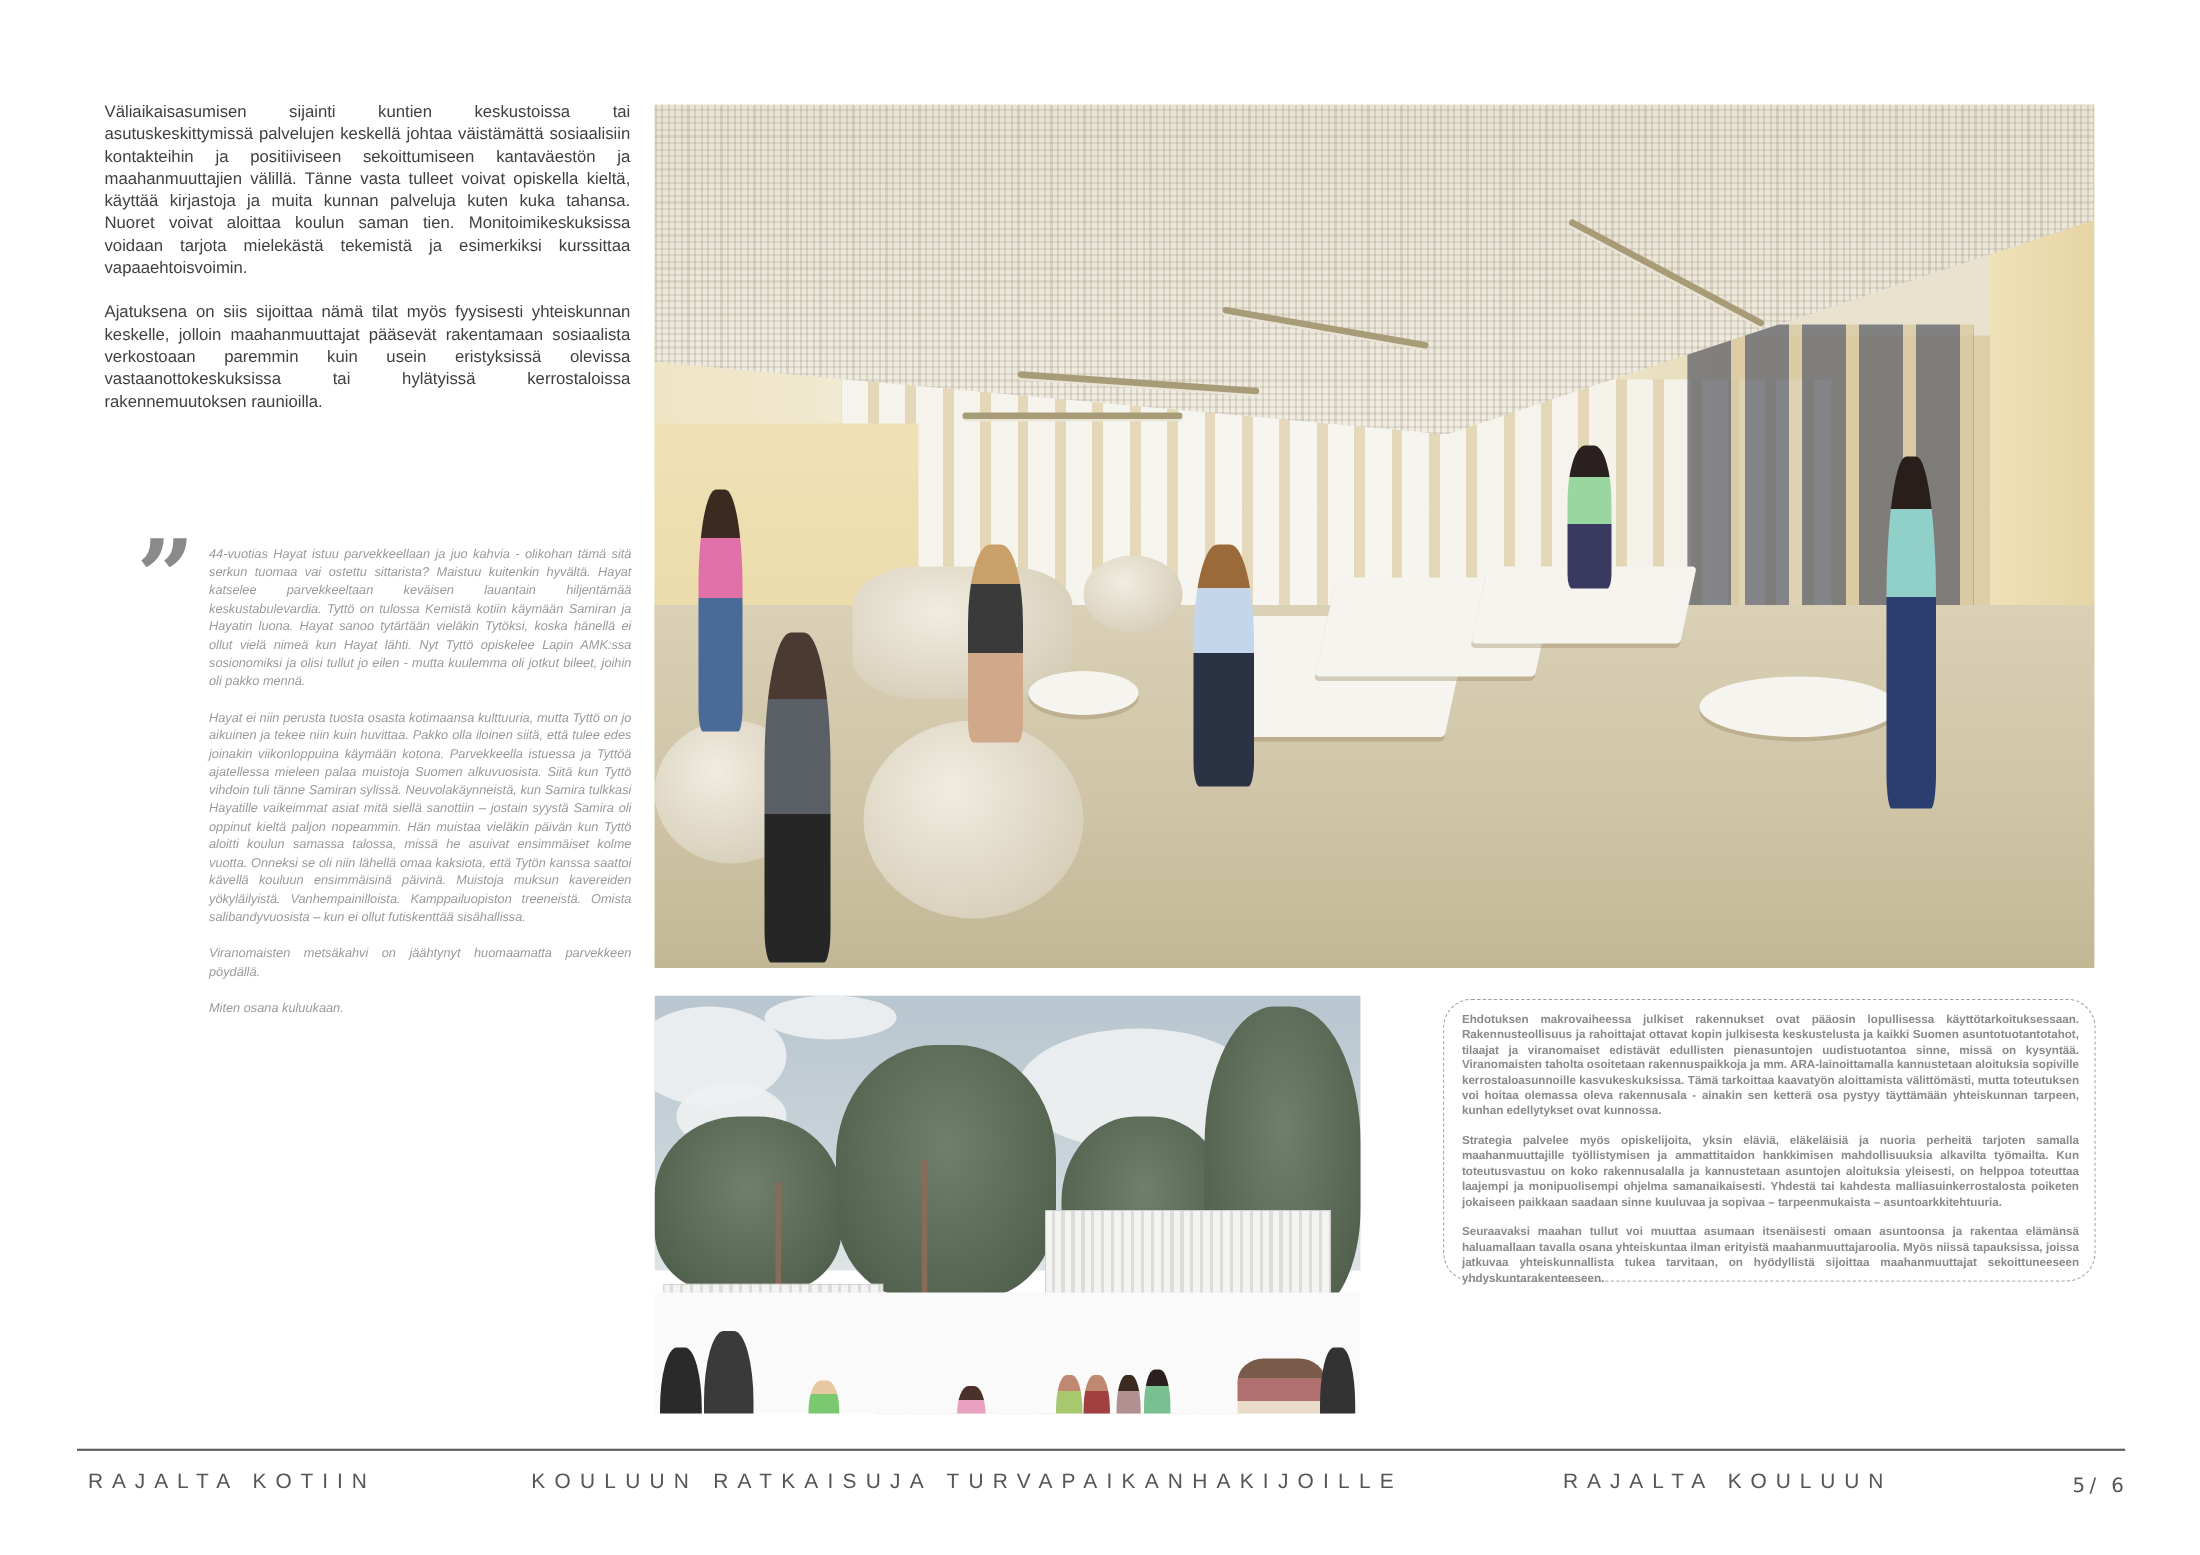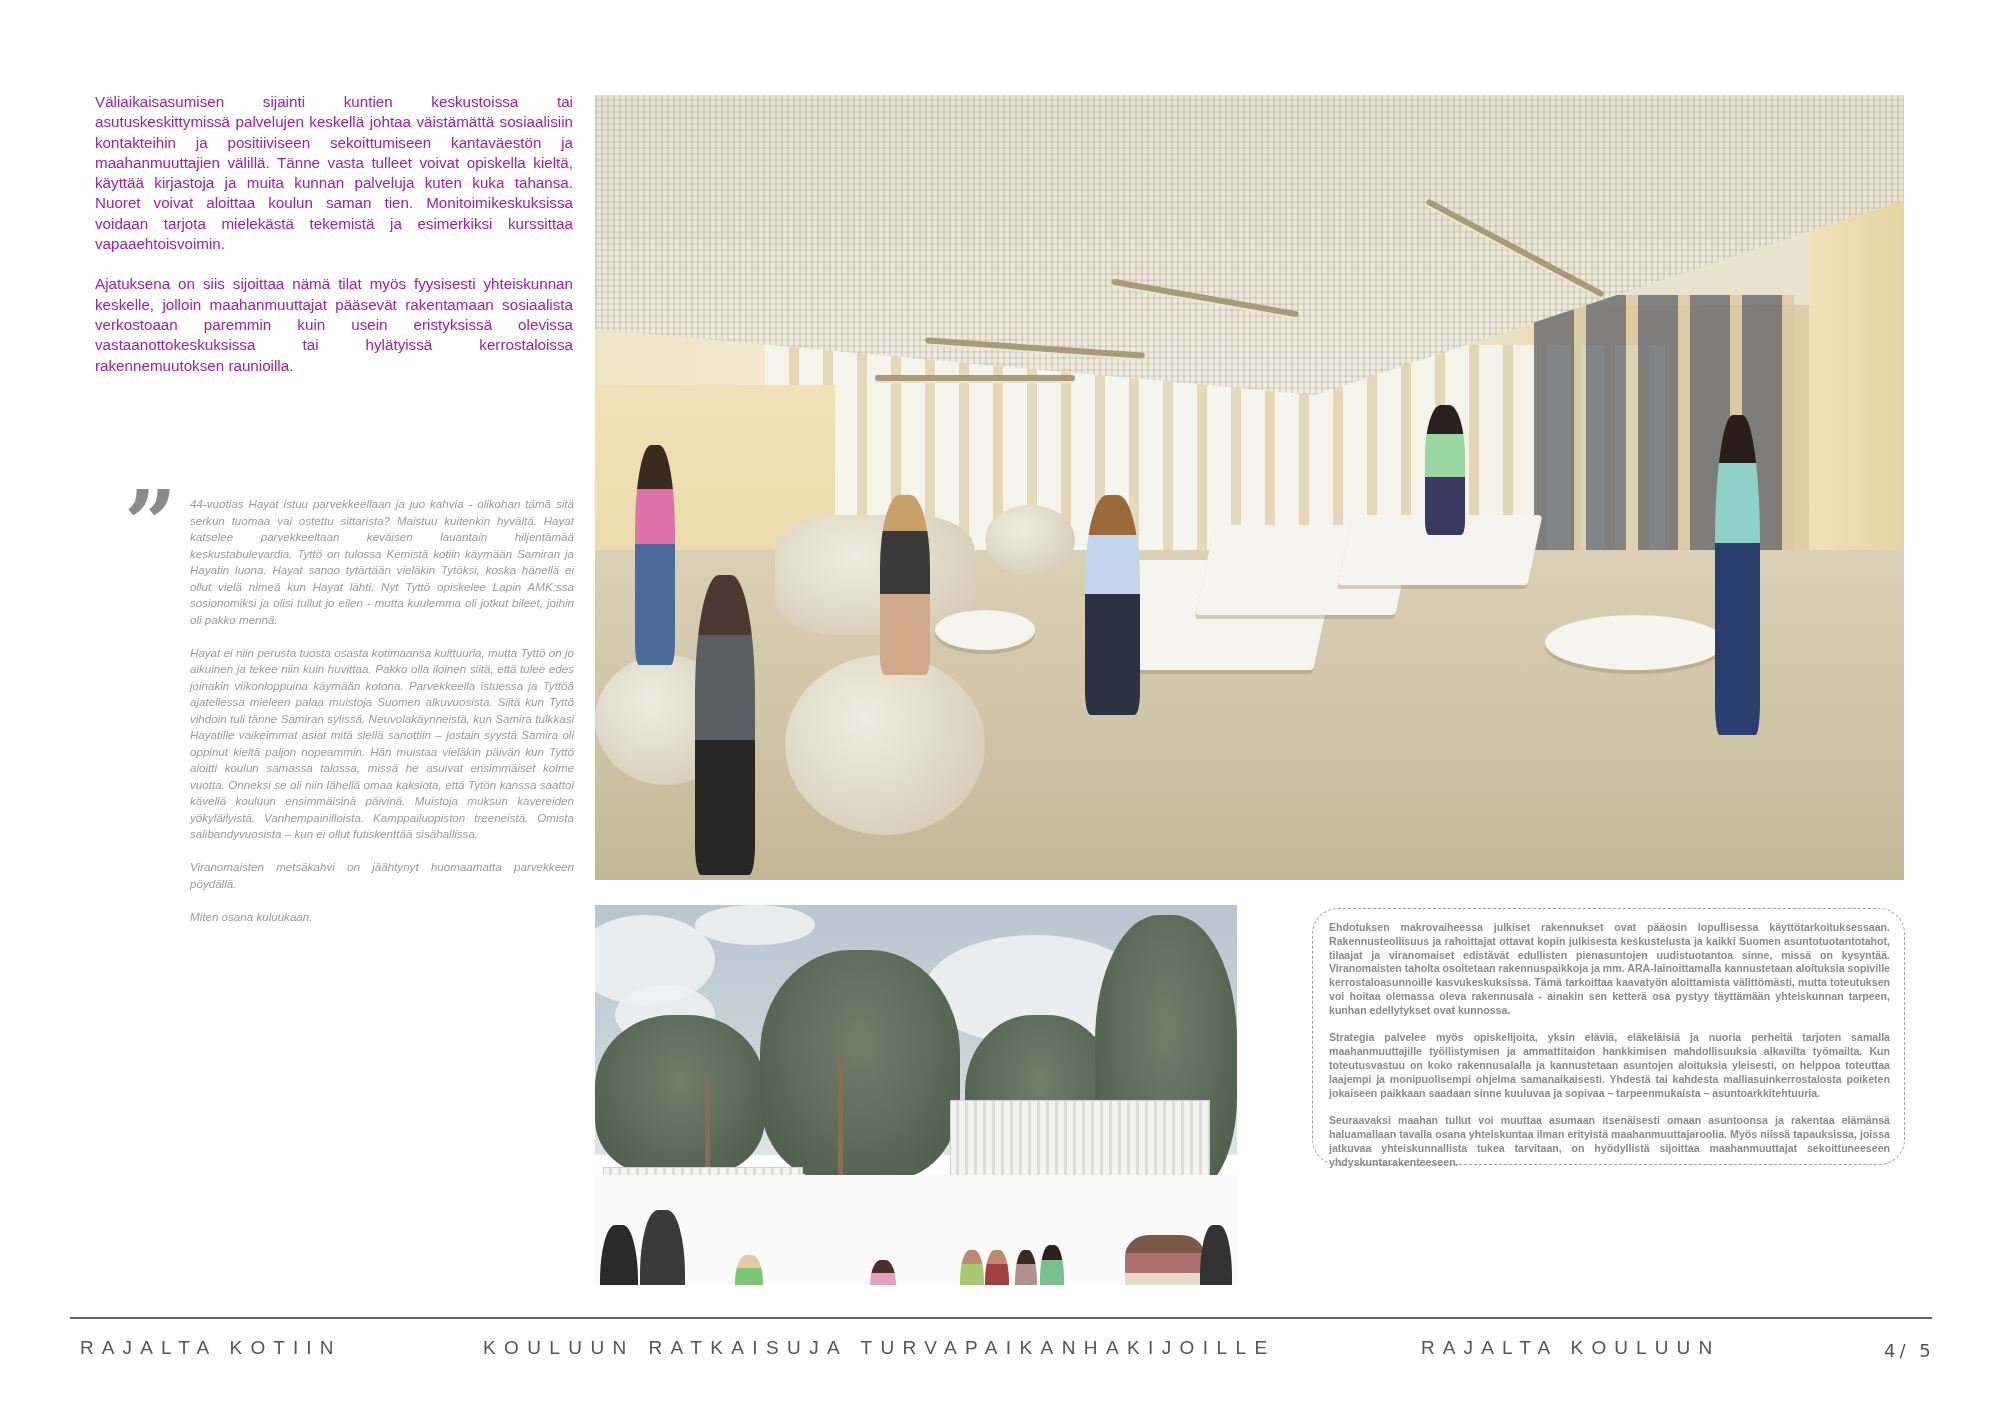--- a/index.html
+++ b/index.html
@@ -2,21 +2,21 @@
 <html><head>
   <meta charset="utf-8">
   <style>
     html, body { margin: 0; padding: 0; background: #ffffff; }
     body {
       width: 2000px; height: 1414px; position: relative; overflow: hidden;
       font-family: "Liberation Sans", sans-serif; color: #3c3c3c;
     }
     .intro {
       position: absolute; left: 95px; top: 92px; width: 478px;
-      font-size: 15.2px; line-height: 20.3px; color: #a21caf;
+      font-size: 15.2px; line-height: 20.3px; color: #404040;
       text-align: justify;
     }
     .intro p { margin: 0 0 20px 0; hyphens: auto; }
 
     .quote-mark {
       position: absolute; left: 124px; top: 478px;
       font-family: "DejaVu Serif", serif; font-size: 92px; font-weight: bold;
       color: #8a8a8a; line-height: 1; letter-spacing: -6px;
     }
     .story {
@@ -205,13 +205,13 @@
 <div class="infobox">
   <p>Ehdotuksen makrovaiheessa julkiset rakennukset ovat pääosin lopullisessa käyttötarkoituksessaan. Rakennusteollisuus ja rahoittajat ottavat kopin julkisesta keskustelusta ja kaikki Suomen asuntotuotantotahot, tilaajat ja viranomaiset edistävät edullisten pienasuntojen uudistuotantoa sinne, missä on kysyntää.  Viranomaisten taholta osoitetaan rakennuspaikkoja ja mm. ARA-lainoittamalla kannustetaan aloituksia sopiville kerrostaloasunnoille kasvukeskuksissa. Tämä tarkoittaa kaavatyön aloittamista välittömästi, mutta toteutuksen voi hoitaa olemassa oleva rakennusala - ainakin sen ketterä osa pystyy täyttämään yhteiskunnan tarpeen, kunhan edellytykset ovat kunnossa.</p>
   <p>Strategia palvelee myös opiskelijoita, yksin eläviä, eläkeläisiä ja nuoria perheitä tarjoten samalla maahanmuuttajille työllistymisen ja ammattitaidon hankkimisen mahdollisuuksia alkavilta työmailta. Kun toteutusvastuu on koko rakennusalalla ja kannustetaan asuntojen aloituksia yleisesti, on helppoa toteuttaa laajempi ja monipuolisempi ohjelma samanaikaisesti. Yhdestä tai kahdesta malliasuinkerrostalosta poiketen jokaiseen paikkaan saadaan sinne kuuluvaa ja sopivaa – tarpeenmukaista – asuntoarkkitehtuuria.</p>
   <p>Seuraavaksi maahan tullut voi muuttaa asumaan itsenäisesti omaan asuntoonsa ja rakentaa elämänsä haluamallaan tavalla osana yhteiskuntaa ilman erityistä maahanmuuttajaroolia. Myös niissä tapauksissa, joissa jatkuvaa yhteiskunnallista tukea tarvitaan, on hyödyllistä sijoittaa maahanmuuttajat sekoittuneeseen yhdyskuntarakenteeseen.</p>
 </div>
 
 <div class="footer-rule"></div>
 <div class="footer-item f-left">RAJALTA KOTIIN</div>
 <div class="footer-item f-mid">KOULUUN RATKAISUJA TURVAPAIKANHAKIJOILLE</div>
 <div class="footer-item f-right">RAJALTA KOULUUN</div>
-<div class="footer-item f-page">4/ 5</div>
+<div class="footer-item f-page">5/ 6</div>
 
 </body></html>

